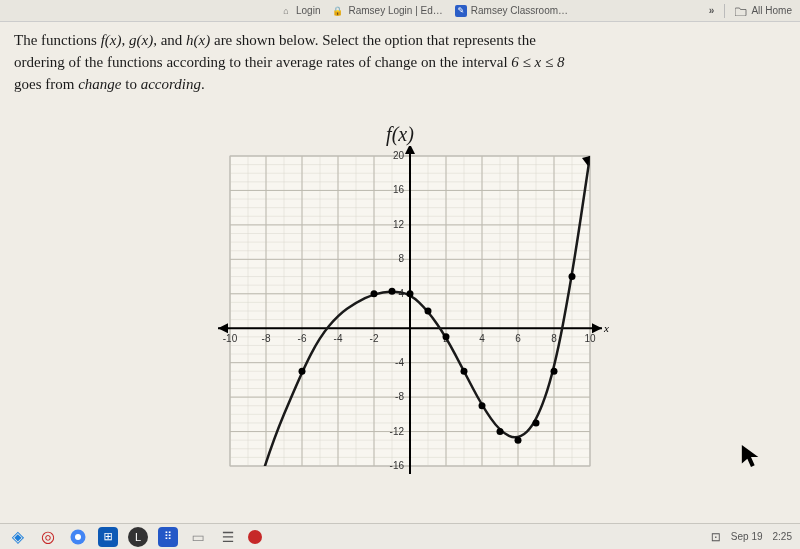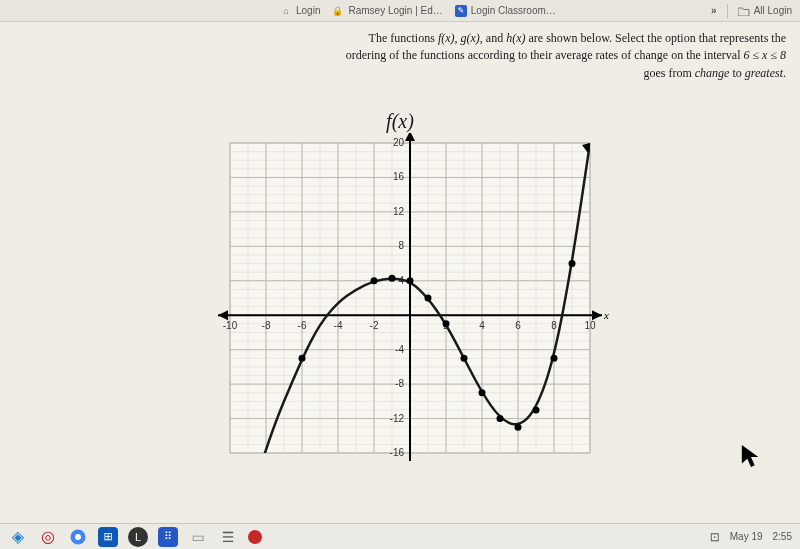--- a/index.html
+++ b/index.html
@@ -32,23 +32,22 @@
     font-size: 9px;
   }
   .tab-sep { width: 1px; height: 14px; background: #bbb; }
   .right-tabs { margin-left: auto; display: flex; align-items: center; gap: 10px; }
   .folder-icon { width: 12px; height: 10px; }
 
   .content {
     padding: 8px 14px 0 14px;
   }
   .question {
-    font-size: 12px;
+    font-size: 15px;
     line-height: 1.45;
-    text-align: right;
   }
   .math { font-style: italic; font-family: Georgia, serif; }
 
   .chart-wrap {
     margin-top: 28px;
     display: flex;
     justify-content: center;
   }
   .chart-title {
     text-align: center;
@@ -96,39 +95,39 @@
   <div class="tab">
     <span class="favicon">⌂</span>
     <span>Login</span>
   </div>
   <div class="tab">
     <span class="favicon" style="color:#c59a00;">🔒</span>
     <span>Ramsey Login | Ed…</span>
   </div>
   <div class="tab">
     <span class="favicon" style="background:#2b5ec7;color:#fff;border-radius:2px;width:12px;height:12px;font-size:8px;">✎</span>
-    <span>Login Classroom…</span>
+    <span>Ramsey Classroom…</span>
   </div>
   <div class="right-tabs">
     <span style="font-weight:bold;">»</span>
     <div class="tab-sep"></div>
     <div class="tab">
       <svg class="folder-icon" viewBox="0 0 24 20">
           <path d="M2 4h7l2 3h11v11a2 2 0 0 1-2 2H2a2 2 0 0 1-2-2V6a2 2 0 0 1 2-2z" fill="none" stroke="#555" stroke-width="1.5"></path>
         </svg>
-      <span>All Login</span>
+      <span>All Home</span>
     </div>
   </div>
 </div>
 
 <div class="content">
   <p class="question">
     <span>The functions </span><span class="math">f(x)</span>, <span class="math">g(x)</span><span>, and </span><span class="math">h(x)</span><span> are shown below. Select the option that represents the</span><br>
     <span>ordering of the functions according to their average rates of change on the interval </span><span class="math">6 ≤ x ≤ 8</span><br>
-    <span>goes from </span><i>change</i><span> to </span><i>greatest</i><span>.</span>
+    <span>goes from </span><i>change</i><span> to </span><i>according</i><span>.</span>
   </p>
 
   <div class="chart-wrap">
     <div>
       <div class="chart-title">f(x)</div>
       <svg id="chart" class="chart" width="420" height="340" viewBox="0 0 420 340">
           <rect x="40" y="10" width="360" height="310" fill="#f8f6f0" stroke="#bfbfbf" stroke-width="1"></rect>
           <line x1="40" y1="320" x2="40" y2="10" stroke="#d9d6cd" stroke-width="0.5"></line>
           <line x1="58" y1="320" x2="58" y2="10" stroke="#d9d6cd" stroke-width="0.5"></line>
           <line x1="76" y1="320" x2="76" y2="10" stroke="#d9d6cd" stroke-width="0.5"></line>
@@ -271,16 +270,16 @@
       </svg>
   </span>
   <span class="tb-icon" style="background:#0d59b5;color:#fff;font-size:11px;">⊞</span>
   <span class="tb-icon" style="background:#333;color:#fff;border-radius:50%;font-size:11px;font-family:Arial;">L</span>
   <span class="tb-icon" style="background:#2458c7;color:#fff;font-size:11px;">⠿</span>
   <span class="tb-icon" style="color:#888;font-size:14px;">▭</span>
   <span class="tb-icon" style="color:#555;font-size:14px;">☰</span>
   <span class="tb-icon" style="background:#c62828;border-radius:50%;width:14px;height:14px;"></span>
   <div class="right">
     <span style="font-size:12px;">⊡</span>
-    <span>May 19</span>
-    <span>2:55</span>
+    <span>Sep 19</span>
+    <span>2:25</span>
   </div>
 </div>
 
 </body></html>

